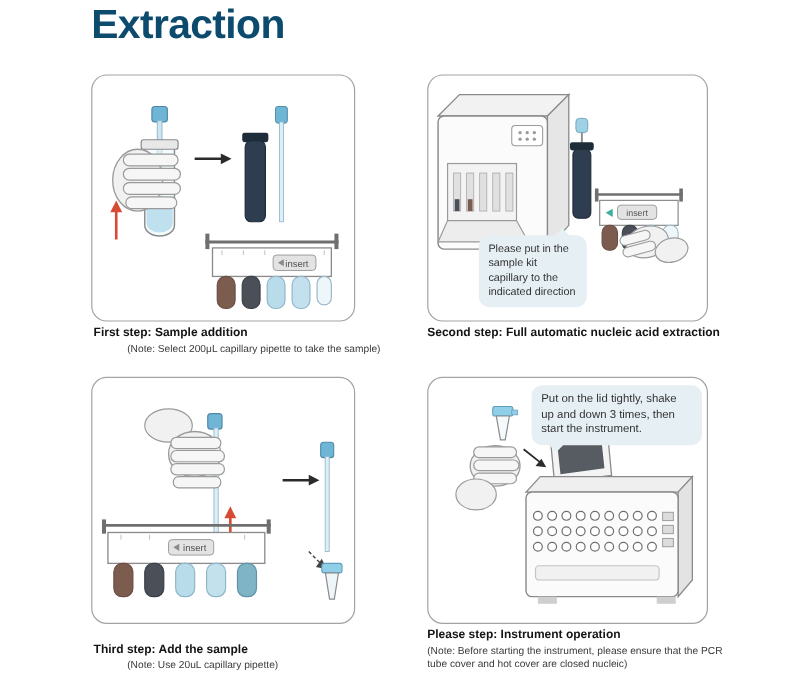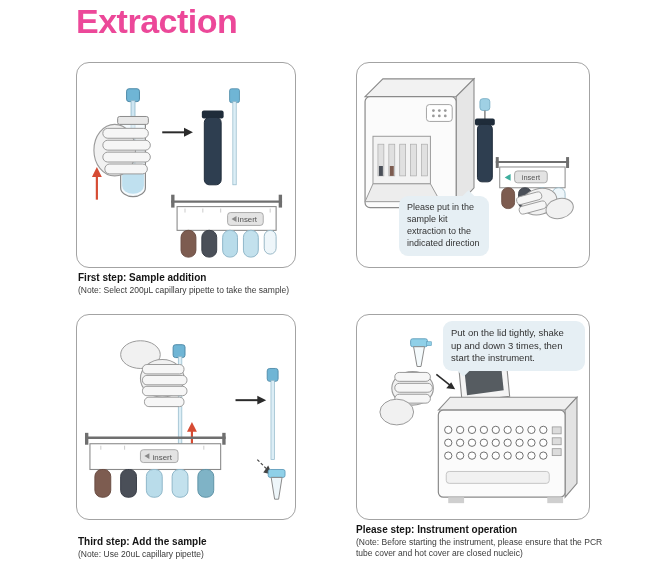--- a/index.html
+++ b/index.html
@@ -1,31 +1,31 @@
 <!DOCTYPE html>
 <html><head>
 <meta charset="utf-8">
 <style>
   html,body{margin:0;padding:0;background:#ffffff;}
   #stage{position:relative;width:660px;height:580px;background:#ffffff;font-family:"Liberation Sans",sans-serif;overflow:hidden;color:#111;}
-  #page-title{position:absolute;left:76px;top:2px;margin:0;font-size:34px;font-weight:800;color:#ec4899;letter-spacing:-0.5px;}
+  #page-title{position:absolute;left:76px;top:2px;margin:0;font-size:34px;font-weight:800;color:#0c4a6e;letter-spacing:-0.5px;}
   .panel{position:absolute;border:1.4px solid #a3a3a3;border-radius:13px;background:#fff;box-sizing:border-box;}
   #panel1{left:76px;top:62px;width:220px;height:206px;}
   #panel2{left:356px;top:62px;width:234px;height:206px;}
   #panel3{left:76px;top:314px;width:220px;height:206px;}
   #panel4{left:356px;top:314px;width:234px;height:206px;padding-left:21px;}
   .panel svg{position:absolute;left:0;top:0;width:100%;height:100%;}
   .caption{position:absolute;}
   #cap1{left:78px;top:272px;width:270px;}
   #cap2{left:356px;top:272px;width:290px;}
   #cap3{left:78px;top:536px;width:270px;}
   #cap4{left:356px;top:524px;width:252px;}
   .cap-title{font-size:10px;font-weight:700;color:#141414;white-space:nowrap;}
   .cap-note{font-size:8.5px;color:#3a3a3a;margin-top:2px;line-height:1.25;}
-  #cap1 .cap-note,#cap3 .cap-note{white-space:nowrap;}
+  #cap1 .cap-note,#cap3 .cap-note{white-space:nowrap;margin-left:28px;}
   .bubble{position:absolute;background:#e6eff4;border-radius:9px;padding:6px 8px;color:#333;line-height:1.32;z-index:5;box-sizing:border-box;}
   .bubble-text{white-space:pre-line;display:block;}
   #bubble2{left:42px;top:133px;width:90px;font-size:9px;}
   #bubble3{left:82px;top:12px;width:134px;font-size:9.5px;}
   #bubble4{left:86px;top:6px;width:142px;font-size:9.5px;}
   .tail{position:absolute;width:9px;height:9px;background:#e6eff4;transform:rotate(45deg);}
   .tail.tr{top:-4px;right:16px;}
   .tail.bl{bottom:-4px;left:16px;}
   svg text{font-family:"Liberation Sans",sans-serif;}
 </style>
@@ -144,23 +144,27 @@
 
       <g transform="rotate(-15 184 140)">
         <ellipse cx="184" cy="140" rx="18" ry="13" fill="#f1f1f1" stroke="#9a9a9a" stroke-width="1"></ellipse>
         <rect x="162" y="130" width="26" height="8" rx="4" fill="#f6f6f6" stroke="#9a9a9a" stroke-width="0.9"></rect>
         <rect x="162" y="140" width="28" height="8" rx="4" fill="#f6f6f6" stroke="#9a9a9a" stroke-width="0.9"></rect>
         <ellipse cx="202" cy="152" rx="14" ry="10" fill="#f1f1f1" stroke="#9a9a9a" stroke-width="1"></ellipse>
       </g>
     </svg>
     <div class="bubble" id="bubble2">
       <span class="tail tr"></span>
-      <span class="bubble-text">Please put in the sample kit extraction to the indicated direction</span>
+      <span class="bubble-text">Please put in the sample kit capillary to the indicated direction</span>
     </div>
   </section>
+  <div class="caption" id="cap2">
+    <div class="cap-title">Second step: Full automatic nucleic acid extraction</div>
+    <div class="cap-note"></div>
+  </div>
 
   <section class="panel" id="panel3">
     <svg viewBox="0 0 220 206">
 
       <g>
         <rect x="97" y="30" width="12" height="13" rx="2.5" fill="#6fb5d5" stroke="#4e8aa8" stroke-width="1"></rect>
         <rect x="102.2" y="42" width="3.6" height="128" fill="#dceef6" stroke="#8fb6c8" stroke-width="0.7"></rect>
         <ellipse cx="64" cy="40" rx="20" ry="14" fill="#f1f1f1" stroke="#9a9a9a" stroke-width="1"></ellipse>
         <ellipse cx="86" cy="64" rx="22" ry="19" fill="#f1f1f1" stroke="#9a9a9a" stroke-width="1.1"></ellipse>
         <rect x="66" y="50" width="42" height="9.5" rx="4.5" fill="#f6f6f6" stroke="#9a9a9a" stroke-width="1"></rect>

